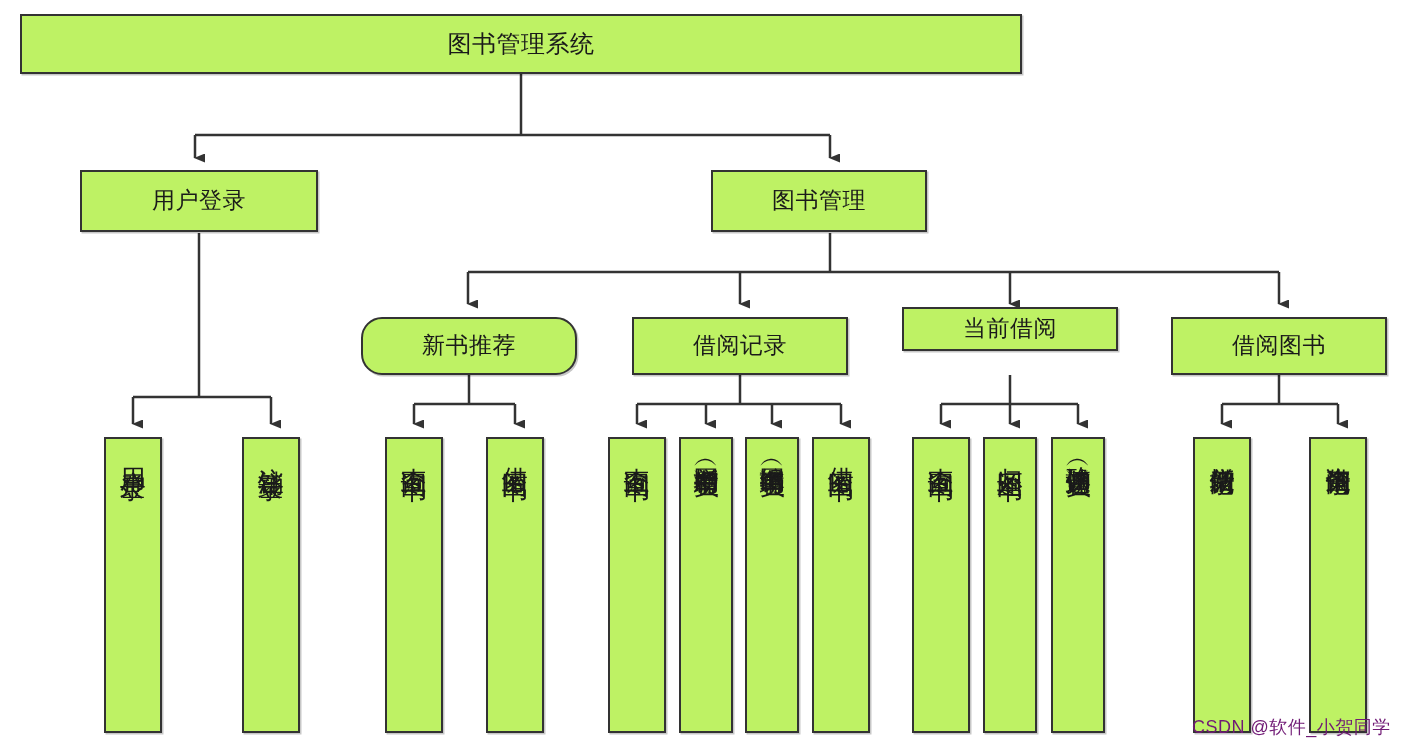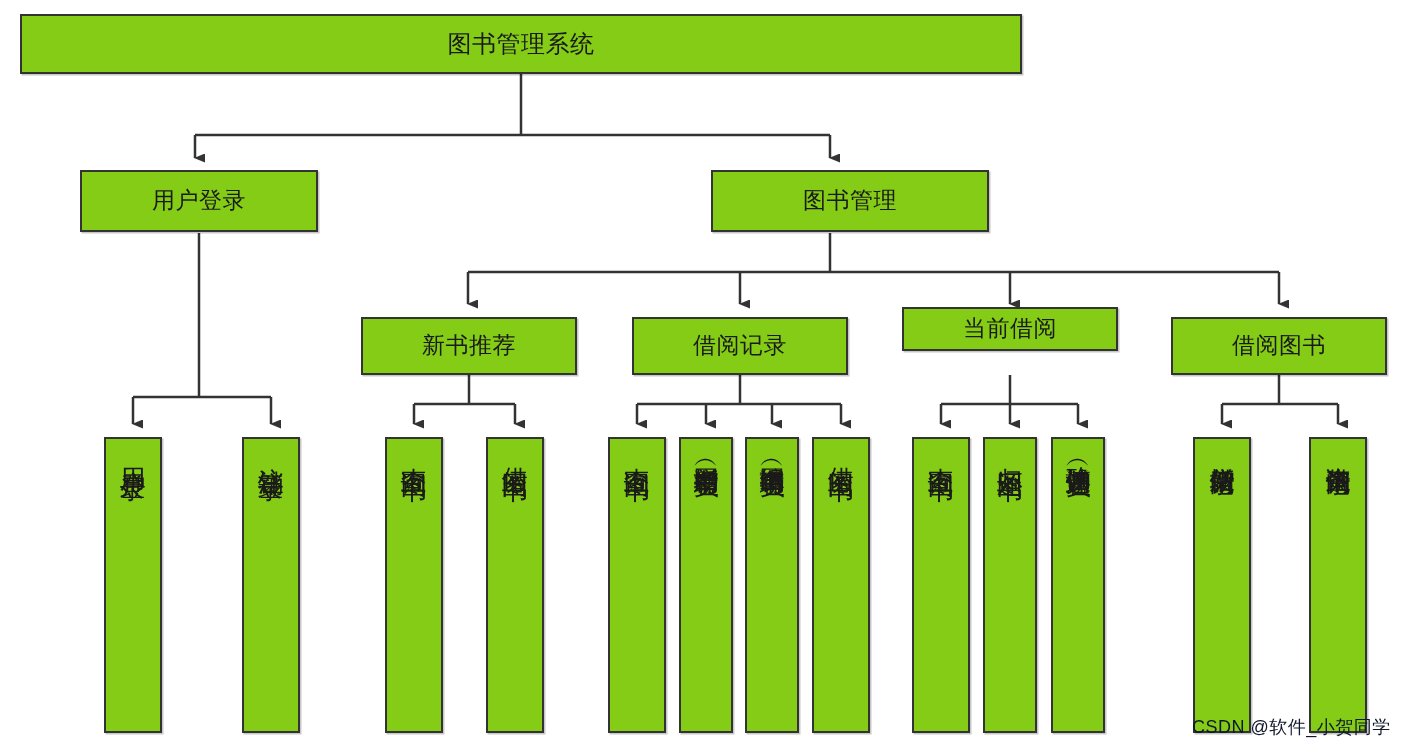--- a/index.html
+++ b/index.html
@@ -24,21 +24,21 @@
     position: absolute;
     left: 0;
     top: 0;
     width: 1405px;
     height: 747px;
     pointer-events: none;
   }
   .node {
     position: absolute;
     box-sizing: border-box;
-    background: #84cc16;
+    background: #bef264;
     border: 2px solid #333333;
     display: flex;
     align-items: center;
     justify-content: center;
     box-shadow: 1.5px 1.5px 0 rgba(0,0,0,0.22);
   }
   .node .node-label {
     color: #1a1a1a;
     letter-spacing: 0.5px;
     text-align: center;
@@ -64,21 +64,21 @@
     font-size: 26px;
     letter-spacing: 3px;
     white-space: nowrap;
   }
   .node.vert.tall .node-label {
     font-size: 25px;
     letter-spacing: 1px;
   }
   .watermark {
     position: absolute;
-    color: #0f172a;
+    color: #701a75;
     font-size: 18px;
     white-space: nowrap;
     letter-spacing: 0.5px;
     user-select: none;
   }
 </style>
 </head>
 <body>
 
 <div id="diagram-root">
@@ -133,25 +133,25 @@
     </g>
   </svg>
 
   <div class="node horiz root" style="left:20px; top:14px; width:1002px; height:60px;">
     <span class="node-label">图书管理系统</span>
   </div>
 
   <div class="node horiz" style="left:80px; top:170px; width:238px; height:62px;">
     <span class="node-label">用户登录</span>
   </div>
-  <div class="node horiz" style="left:711px; top:170px; width:278px; height:62px;justify-content:center;">
+  <div class="node horiz" style="left:711px; top:170px; width:216px; height:62px;justify-content:center;">
     <span class="node-label">图书管理</span>
   </div>
 
-  <div class="node horiz" style="left:361px; top:317px; width:216px; height:58px;">
+  <div class="node horiz" style="left:361px; top:317px; width:216px; height:58px;border-radius:21px;">
     <span class="node-label">新书推荐</span>
   </div>
   <div class="node horiz" style="left:632px; top:317px; width:216px; height:58px;">
     <span class="node-label">借阅记录</span>
   </div>
   <div class="node horiz" style="left:902px; top:307px; width:216px; height:44px;">
     <span class="node-label">当前借阅</span>
   </div>
   <div class="node horiz" style="left:1171px; top:317px; width:216px; height:58px;">
     <span class="node-label">借阅图书</span>

